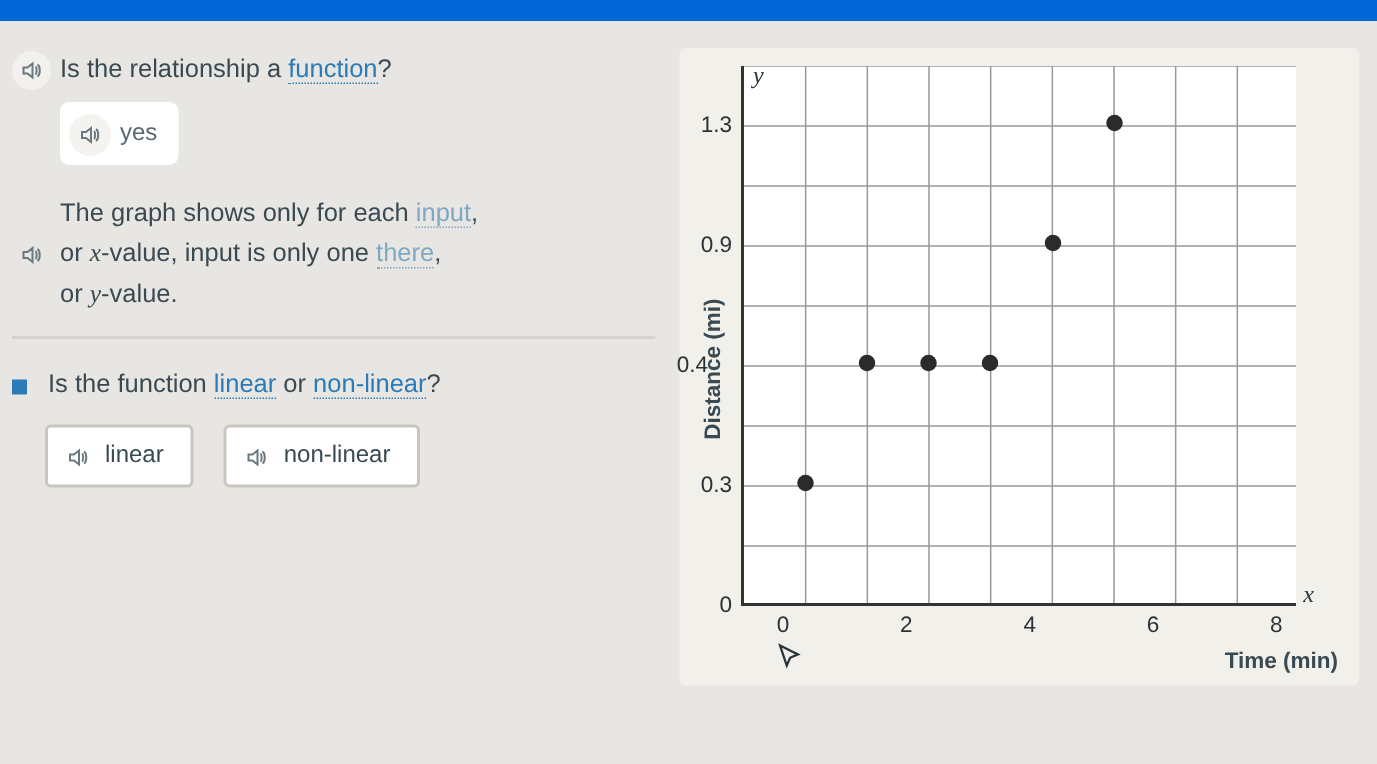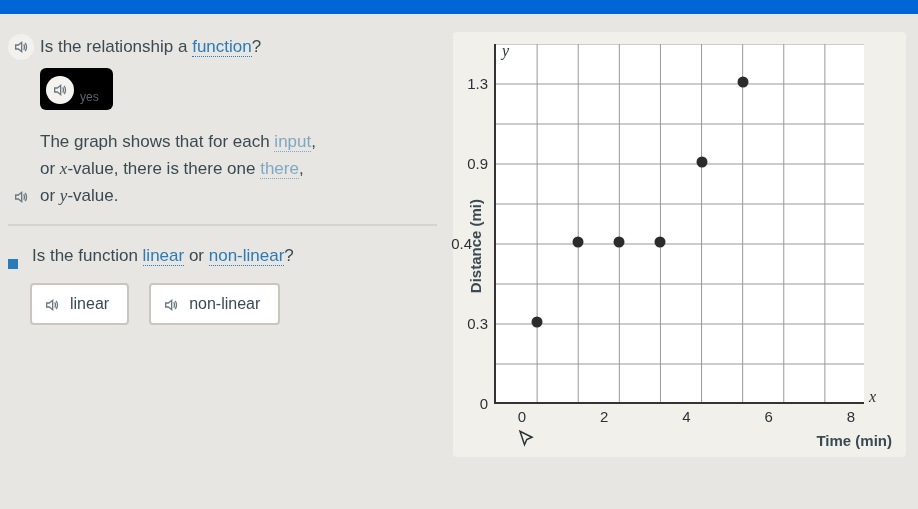--- a/index.html
+++ b/index.html
@@ -23,21 +23,21 @@
   width: 440px;
   padding-right: 8px;
 }
 .section { margin-bottom: 14px; }
 .qtext {
   color: #3a4a52;
   font-size: 17px;
   line-height: 1.6;
   display: inline;
 }
-.q-row { display: flex; align-items: flex-end; gap: 6px; }
+.q-row { display: flex; align-items: center; gap: 6px; }
 .q-row-inner { flex: 1; }
 .faded { color: #9aa5ab; }
 .speaker {
   display: inline-flex;
   width: 26px; height: 26px;
   align-items: center; justify-content: center;
   border-radius: 50%;
   color: #6a7880;
   flex-shrink: 0;
   margin-top: 2px;
@@ -45,28 +45,28 @@
 .speaker.bg { background: #f3f1ed; }
 .speaker svg { width: 16px; height: 16px; }
 .link {
   color: #2a7bb8;
   border-bottom: 1px dotted #2a7bb8;
 }
 .faded .link { color: #7fa8c2; border-bottom-color: #7fa8c2; }
 .math { font-style: italic; font-family: Georgia, "Times New Roman", serif; }
 .answer-chip {
   display: inline-flex;
-  align-items: flex-end;
+  align-items: center;
   gap: 6px;
-  background: #000000;
+  background: #ffffff;
   border-radius: 6px;
   padding: 6px 14px 6px 6px;
   margin: 8px 0 4px 32px;
   color: #5a6770;
-  font-size: 12px;
+  font-size: 16px;
 }
 .answer-chip .speaker { background: #f5f3ef; width:28px; height:28px; }
 .divider {
   border: none;
   border-top: 2px solid #d6d3cc;
   margin: 10px 0 16px 0;
 }
 .bullet-sq {
   display: inline-block;
   width: 10px; height: 10px;
@@ -223,24 +223,24 @@
       <div class="q-row">
         <span class="speaker">
           <svg viewBox="0 0 24 24" fill="none" stroke="currentColor" stroke-width="2">
               <path d="M4 9v6h4l5 4V5L8 9H4z"></path>
               <path d="M16 8c1.5 1 1.5 7 0 8"></path>
               <path d="M18 6c3 2 3 10 0 12"></path>
             </svg>
         </span>
         <div class="q-row-inner">
           <div>
-            <span class="qtext">The graph shows that for each </span><span class="qtext link">input</span><span class="qtext">,</span>
+            <span class="qtext">The graph shows only for each </span><span class="qtext link">input</span><span class="qtext">,</span>
           </div>
           <div>
-            <span class="qtext">or </span><span class="qtext math">x</span><span class="qtext">-value, there is there one </span><span class="qtext link">there</span><span class="qtext">,</span>
+            <span class="qtext">or </span><span class="qtext math">x</span><span class="qtext">-value, input is only one </span><span class="qtext link">there</span><span class="qtext">,</span>
           </div>
           <div>
             <span class="qtext">or </span><span class="qtext math">y</span><span class="qtext">-value.</span>
           </div>
         </div>
       </div>
     </div>
 
     <hr class="divider">
 

